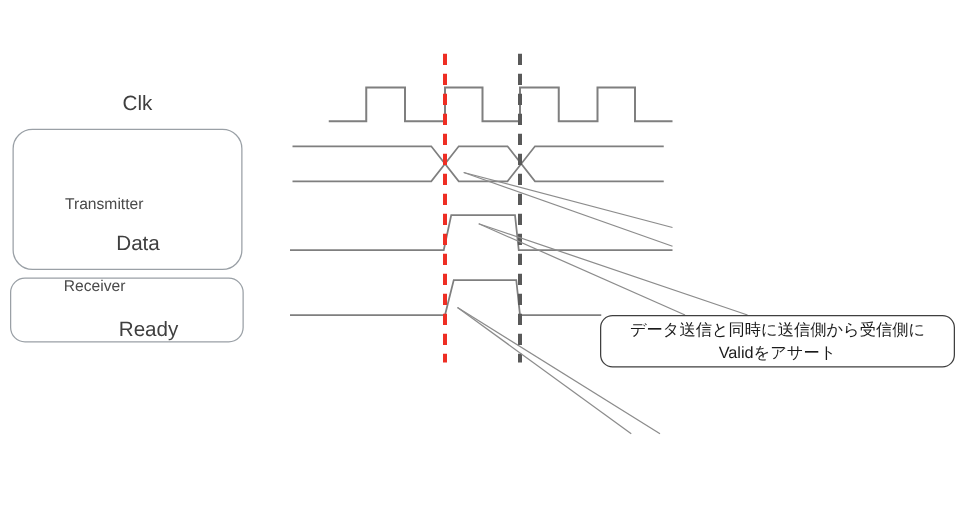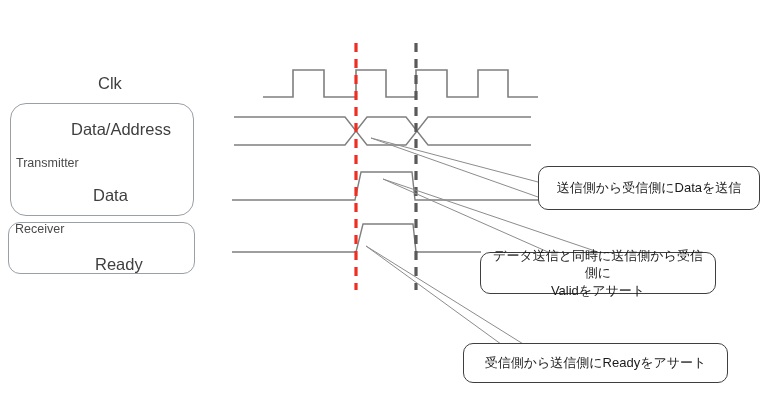--- a/index.html
+++ b/index.html
@@ -7,21 +7,21 @@
     position:relative;
     width:768px;height:418px;
     background:#ffffff;
     overflow:hidden;
     font-family:"Liberation Sans","DejaVu Sans",sans-serif;
   }
   #wave-svg{position:absolute;left:0;top:0;width:768px;height:418px;}
   .label{position:absolute;color:#3f3f3f;white-space:nowrap;}
   .title{font-size:17px;color:#595959;}
   .sig{font-size:16.5px;}
-  .small{font-size:12.5px;color:#4a4a4a;}
+  .small{font-size:12.5px;color:#4a4a4a;margin-left:36px;}
   .group-box{
     position:absolute;
     border:1px solid #9aa0a6;
     border-radius:16px;
     background:transparent;
   }
   .callout{
     position:absolute;
     border:1.6px solid #3f3f3f;
     border-radius:10px;
@@ -67,32 +67,25 @@
     <line x1="366" y1="246" x2="505" y2="347" stroke="#8c8c8c" stroke-width="1"></line>
     <line x1="366" y1="246" x2="528" y2="347" stroke="#8c8c8c" stroke-width="1"></line>
   </svg>
 
 
   <div class="group-box" style="left:10px;top:103px;width:182px;height:111px;"></div>
 
   <div class="group-box" style="left:8px;top:222px;width:185px;height:50px;border-radius:12px;"></div>
 
   <div class="label sig" style="left:80px;top:74px;margin-left:18px;">Clk</div>
-  <div class="label sig" style="left:71px;top:120px;">Data/Address</div>
   <div class="label small" style="left:16px;top:156px;">Transmitter</div>
   <div class="label sig" style="left:93px;top:186px;">Data</div>
   <div class="label small" style="left:15px;top:222px;">Receiver</div>
   <div class="label sig" style="left:95px;top:255px;">Ready</div>
 
-  <div class="callout" style="left:538px;top:166px;width:222px;height:44px;">
-    <span>送信側から受信側にDataを送信</span>
-  </div>
 
-  <div class="callout" style="left:480px;top:252px;width:236px;height:42px;">
+  <div class="callout" style="left:480px;top:252px;width:284px;height:42px;">
     <span>データ送信と同時に送信側から受信側に</span>
     <span>Validをアサート</span>
   </div>
 
-  <div class="callout" style="left:463px;top:343px;width:265px;height:40px;">
-    <span>受信側から送信側にReadyをアサート</span>
-  </div>
 
 </div>
 
 </body></html>

